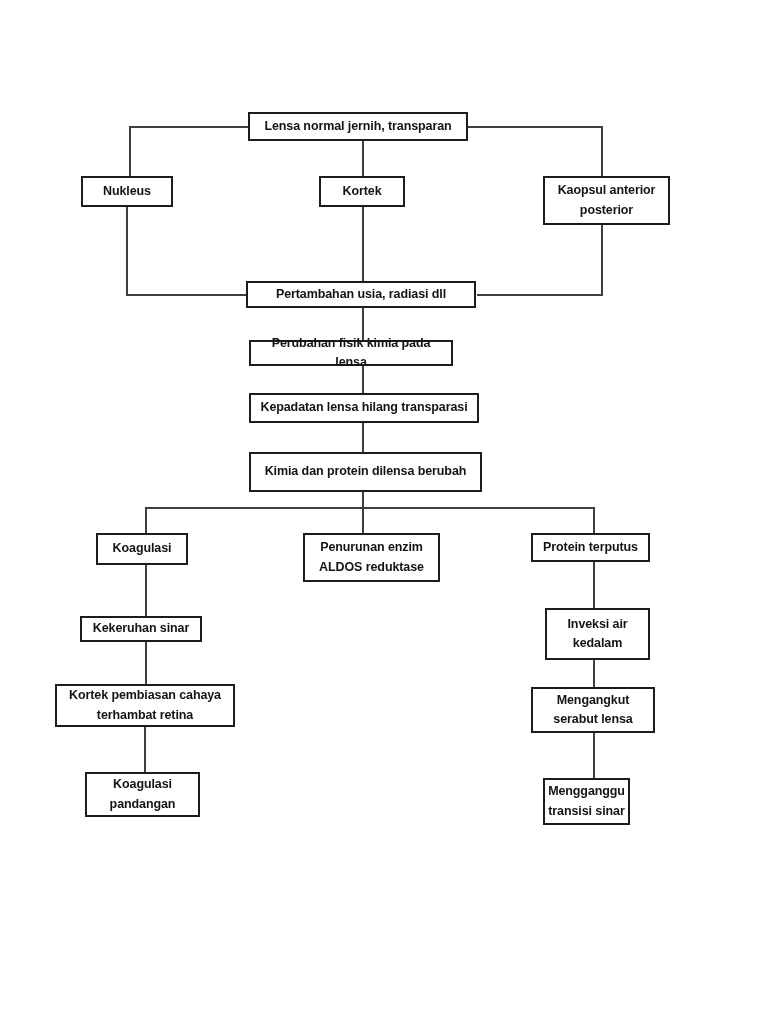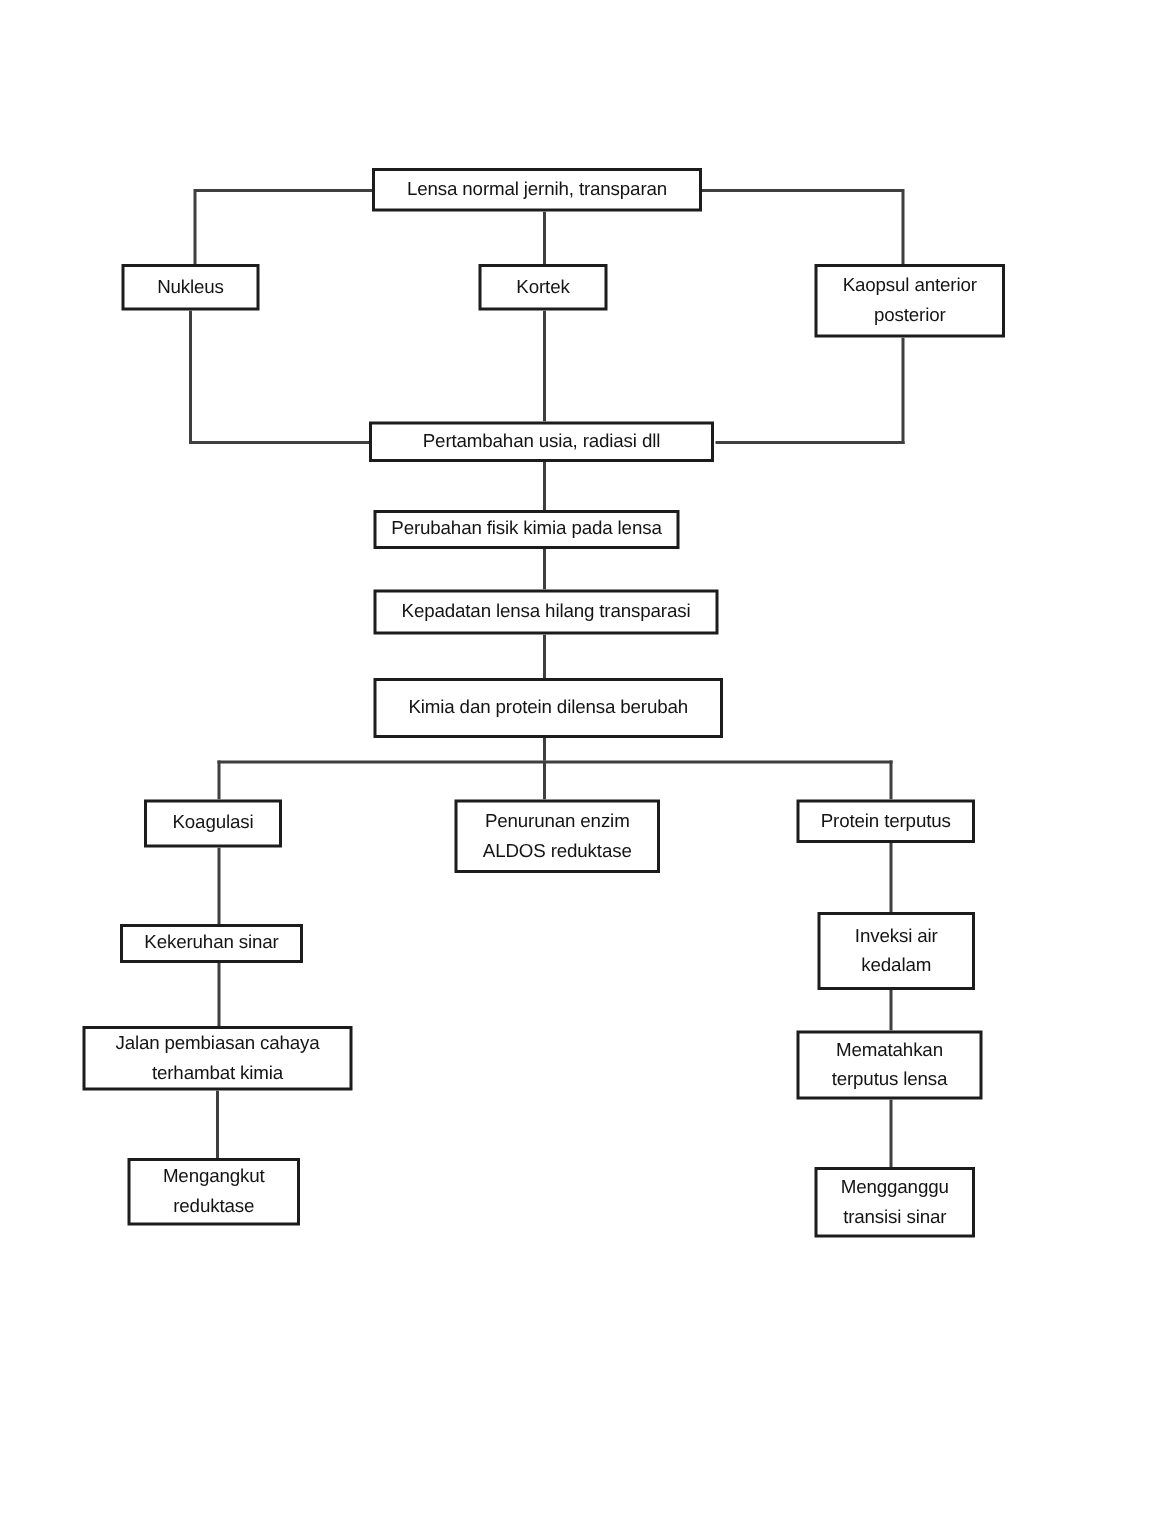--- a/index.html
+++ b/index.html
@@ -19,21 +19,21 @@
   }
   .node {
     position: absolute;
     box-sizing: border-box;
     background: #ffffff;
     border: 2px solid var(--box-border);
     display: flex;
     align-items: center;
     justify-content: center;
     text-align: center;
-    font-weight: 400;
+    font-weight: 700;
     font-size: 12.5px;
     line-height: 1.55;
     letter-spacing: -0.1px;
     color: var(--text-color);
     padding: 1px 4px;
     z-index: 2;
   }
   .edge {
     position: absolute;
     background: var(--edge-color);
@@ -103,25 +103,25 @@
   <div class="node" style="left:531px;top:533px;width:119px;height:29px">
     <span>Protein terputus</span>
   </div>
   <div class="node" style="left:80px;top:616px;width:122px;height:26px">
     <span>Kekeruhan sinar</span>
   </div>
   <div class="node" style="left:545px;top:608px;width:105px;height:52px">
     <span>Inveksi air kedalam</span>
   </div>
   <div class="node" style="left:55px;top:684px;width:180px;height:43px">
-    <span>Jalan pembiasan cahaya terhambat kimia</span>
+    <span>Kortek pembiasan cahaya terhambat retina</span>
   </div>
   <div class="node" style="left:531px;top:687px;width:124px;height:46px">
-    <span>Mematahkan terputus lensa</span>
+    <span>Mengangkut serabut lensa</span>
   </div>
   <div class="node" style="left:85px;top:772px;width:115px;height:45px">
-    <span>Mengangkut reduktase</span>
+    <span>Koagulasi pandangan</span>
   </div>
-  <div class="node" style="left:543px;top:778px;width:107px;height:47px">
+  <div class="node" style="left:543px;top:778px;width:87px;height:47px">
     <span>Mengganggu transisi sinar</span>
   </div>
 
 </div>
 
 </body></html>

